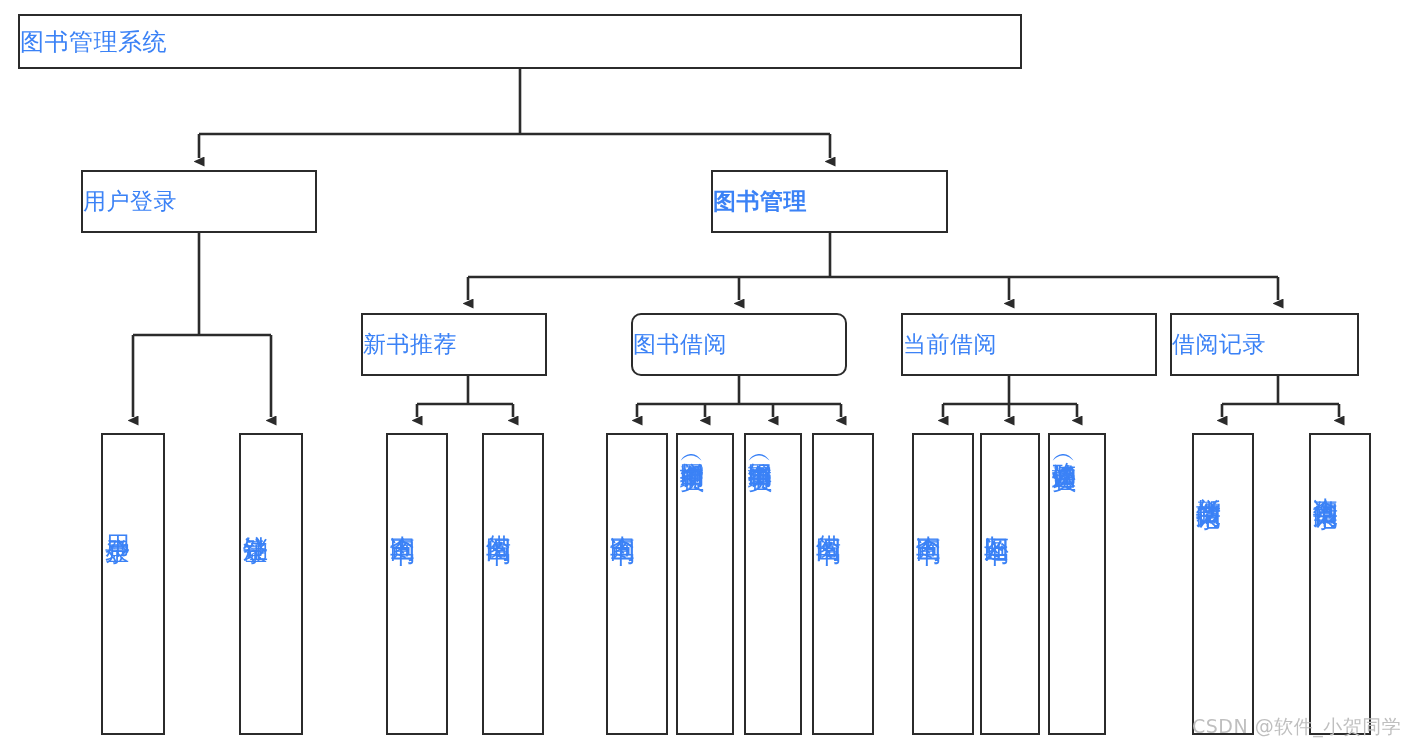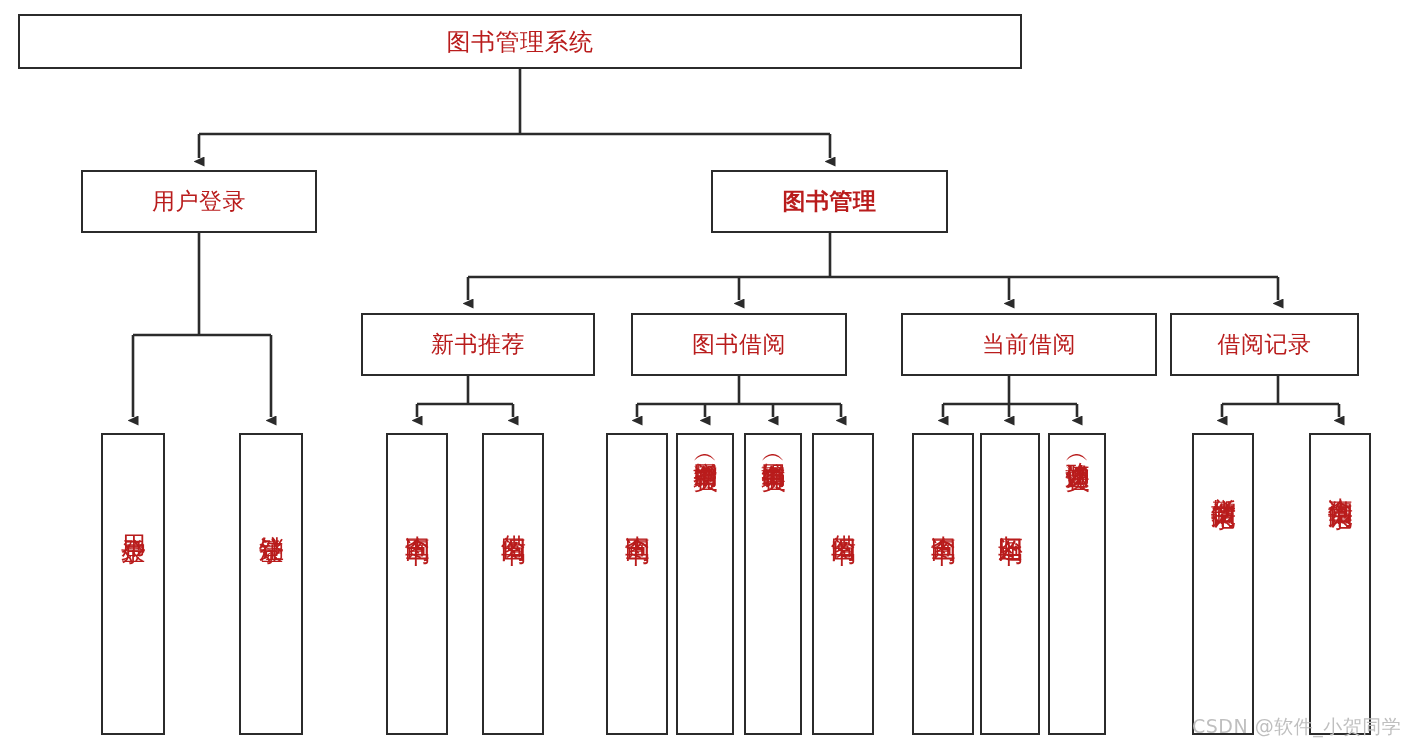--- a/index.html
+++ b/index.html
@@ -26,22 +26,22 @@
     height: 747px;
     pointer-events: none;
   }
   .node {
     position: absolute;
     box-sizing: border-box;
     border: 2px solid #2b2b2b;
     background: #ffffff;
     display: flex;
     align-items: center;
-    justify-content: center;
-    color: #b91c1c;
+    justify-content: flex-start;
+    color: #3b82f6;
   }
   .node .lbl {
     display: block;
     text-align: center;
     line-height: 1.0;
   }
   
   .node.h .lbl {
     font-size: 23px;
     letter-spacing: 0.5px;
@@ -129,24 +129,24 @@
     <span class="lbl">图书管理系统</span>
   </div>
 
   <div class="node h" style="left:81px; top:170px; width:236px; height:63px;">
     <span class="lbl">用户登录</span>
   </div>
   <div class="node h" style="left:711px; top:170px; width:237px; height:63px;font-weight:bold;">
     <span class="lbl">图书管理</span>
   </div>
 
-  <div class="node h" style="left:361px; top:313px; width:234px; height:63px;">
+  <div class="node h" style="left:361px; top:313px; width:186px; height:63px;">
     <span class="lbl">新书推荐</span>
   </div>
-  <div class="node h" style="left:631px; top:313px; width:216px; height:63px;">
+  <div class="node h" style="left:631px; top:313px; width:216px; height:63px;border-radius:10px;">
     <span class="lbl">图书借阅</span>
   </div>
   <div class="node h" style="left:901px; top:313px; width:256px; height:63px;">
     <span class="lbl">当前借阅</span>
   </div>
   <div class="node h" style="left:1170px; top:313px; width:189px; height:63px;">
     <span class="lbl">借阅记录</span>
   </div>
 
   <div class="node v" style="left:101px; top:433px; width:64px; height:302px; padding-top:80px;">

